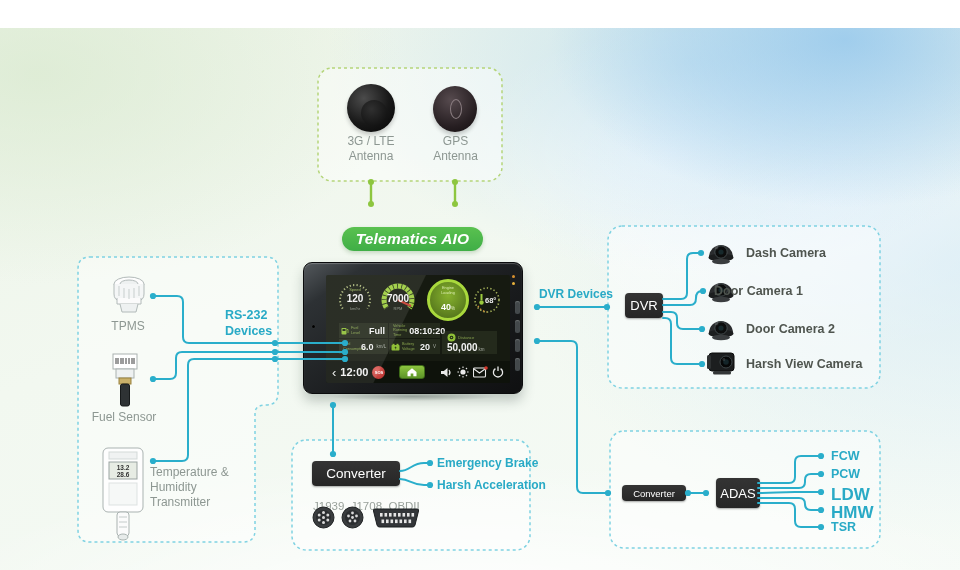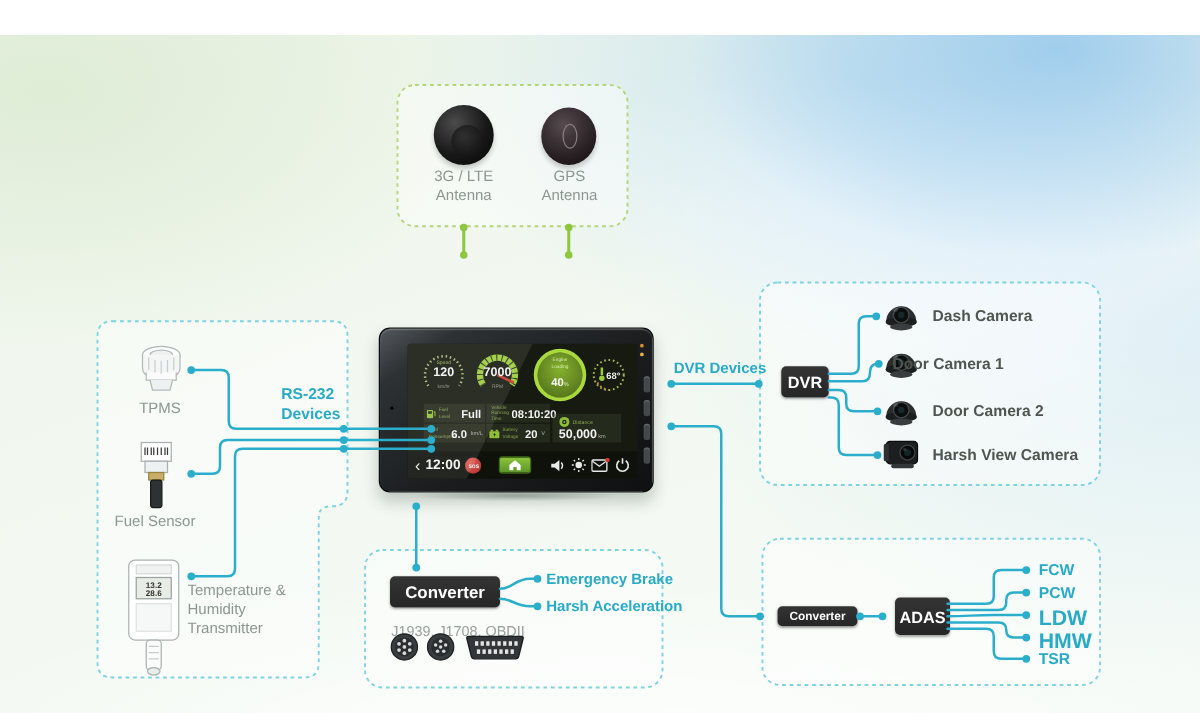--- a/index.html
+++ b/index.html
@@ -18,21 +18,21 @@
     margin-top: 28px;
   }
   .abs{position:absolute;}
   svg{display:block;}
   .layer{position:absolute;left:0;top:0;pointer-events:none;}
 
   
   .graylab{color:#8d9792;font-size:12px;line-height:15px;text-align:center;}
   .cyantxt{color:#29aac6;font-weight:bold;}
   .camlab{color:#4f554f;font-weight:bold;font-size:12.5px;}
-  .chip{background:linear-gradient(#343434,#262626);color:#fff;font-weight:bold;
+  .chip{background:linear-gradient(#343434,#262626);color:#fff;font-weight:normal;
         display:flex;align-items:center;justify-content:center;border-radius:4px;
         box-shadow:0 1px 2px rgba(0,0,0,.35);}
   .pill{background:linear-gradient(#5ac150,#3fae46);color:#fff;font-weight:bold;font-style:italic;
         font-size:15.5px;letter-spacing:.2px;display:flex;align-items:center;justify-content:center;
         border-radius:13px;box-shadow:0 2px 4px rgba(60,120,50,.25);}
 
   
   .tablet{left:303px;top:234px;width:218px;height:130px;border-radius:9px;z-index:3;
         background:linear-gradient(145deg,#53585c 0%,#2d3134 16%,#1a1c1e 58%,#0f1011 100%);
         border:1px solid #0b0c0d;
@@ -83,20 +83,23 @@
   </div>
   <div class="abs graylab" style="left:331px;top:106px;width:80px;z-index:2">
     <div>3G / LTE</div>
     <div>Antenna</div>
   </div>
   <div class="abs graylab" style="left:423px;top:106px;width:65px;z-index:2">
     <div>GPS</div>
     <div>Antenna</div>
   </div>
 
+  <div class="abs pill" style="left:342px;top:199px;width:141px;height:24px;z-index:4">
+    <span>Telematics AIO</span>
+  </div>
 
   <svg class="abs" style="left:106px;top:246px;z-index:2" width="46" height="44" viewBox="0 0 46 44">
     <g stroke="#b2bab9" fill="#fdfdfd">
       <ellipse cx="23" cy="10" rx="15" ry="7"></ellipse>
       <ellipse cx="23" cy="10" rx="9" ry="4" fill="#eef1f1"></ellipse>
       <path d="M8,10 V20 Q8,26 14,27 H32 Q38,26 38,20 V10" fill="#f4f6f6"></path>
       <path d="M11,24 V30 H35 V24" fill="#fbfbfb"></path>
       <path d="M14,30 L16,38 H30 L32,30" fill="#eef1f1"></path>
     </g>
     <g stroke="#c7cecd" stroke-width="1">

